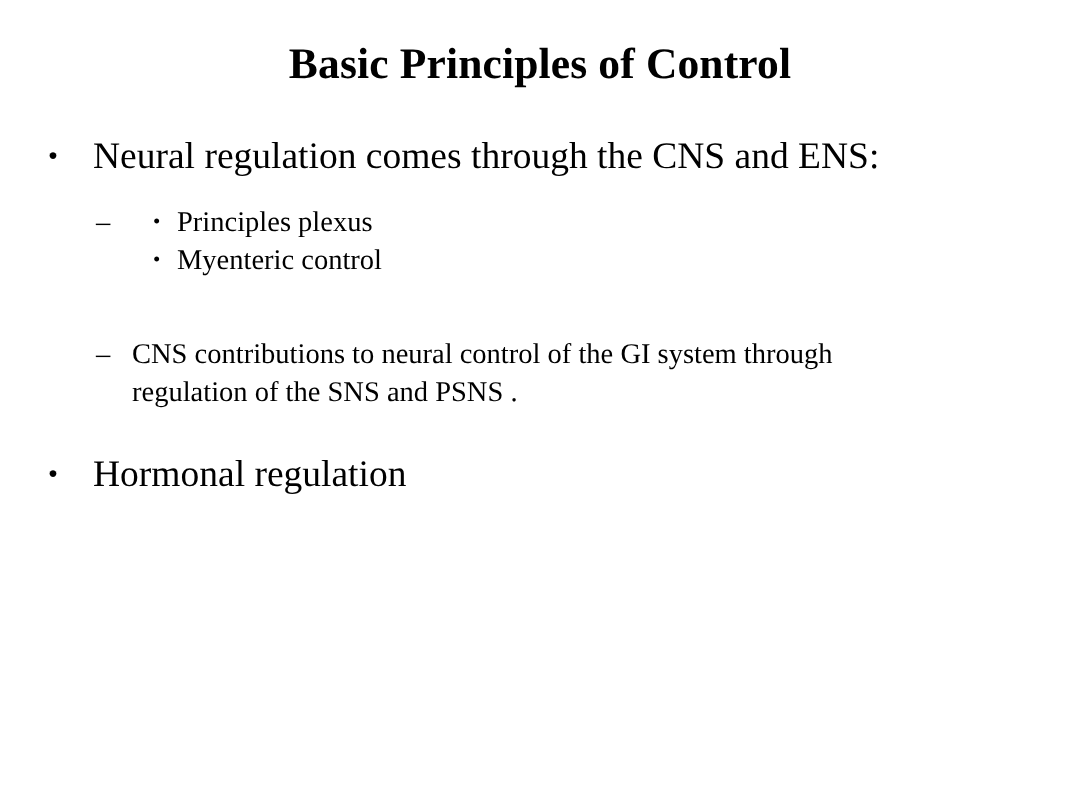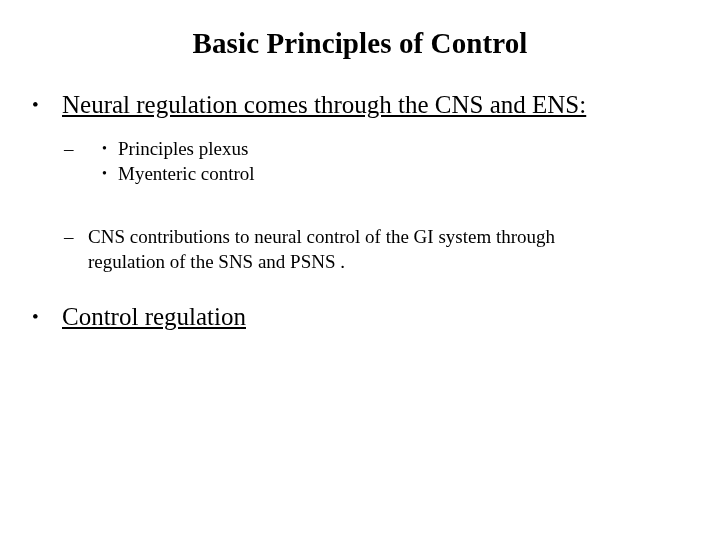--- a/index.html
+++ b/index.html
@@ -52,21 +52,20 @@
   .lvl1 .bullet-glyph {
     position: absolute;
     left: 32px;
     top: 0;
     font-size: 19px;
     line-height: 30px;
   }
   .lvl1 .txt {
     display: block;
     max-width: 600px;
-    text-decoration: underline;
   }
   
   .lvl2 {
     position: relative;
     padding-left: 88px;
     font-size: 19px;
     line-height: 25px;
     margin: 0;
     color: #000000;
   }
@@ -146,20 +145,20 @@
 
     <div class="lvl2">
       <span class="bullet-glyph">–</span>
       <span class="txt">CNS contributions to neural control of the GI system through regulation of the SNS and PSNS .</span>
     </div>
 
     <div class="gap-before-hormonal"></div>
 
     <div class="lvl1">
       <span class="bullet-glyph">•</span>
-      <span class="txt">Control regulation</span>
+      <span class="txt">Hormonal regulation</span>
     </div>
 
   </div>
 
   <div class="page-number">19</div>
 
 </div>
 
 </body></html>

